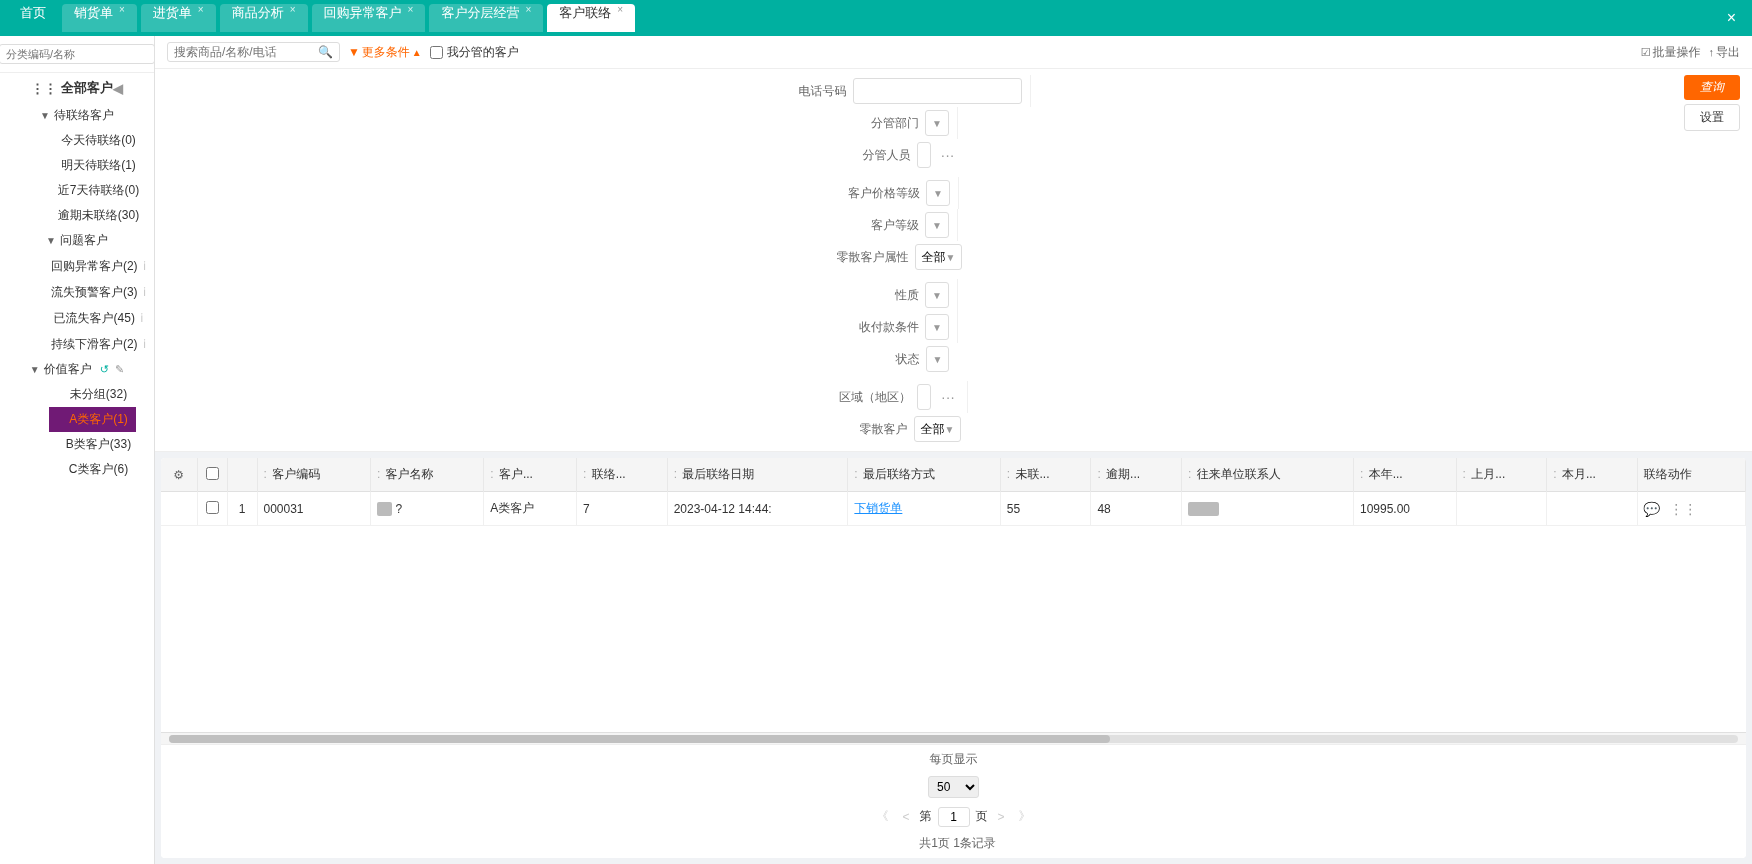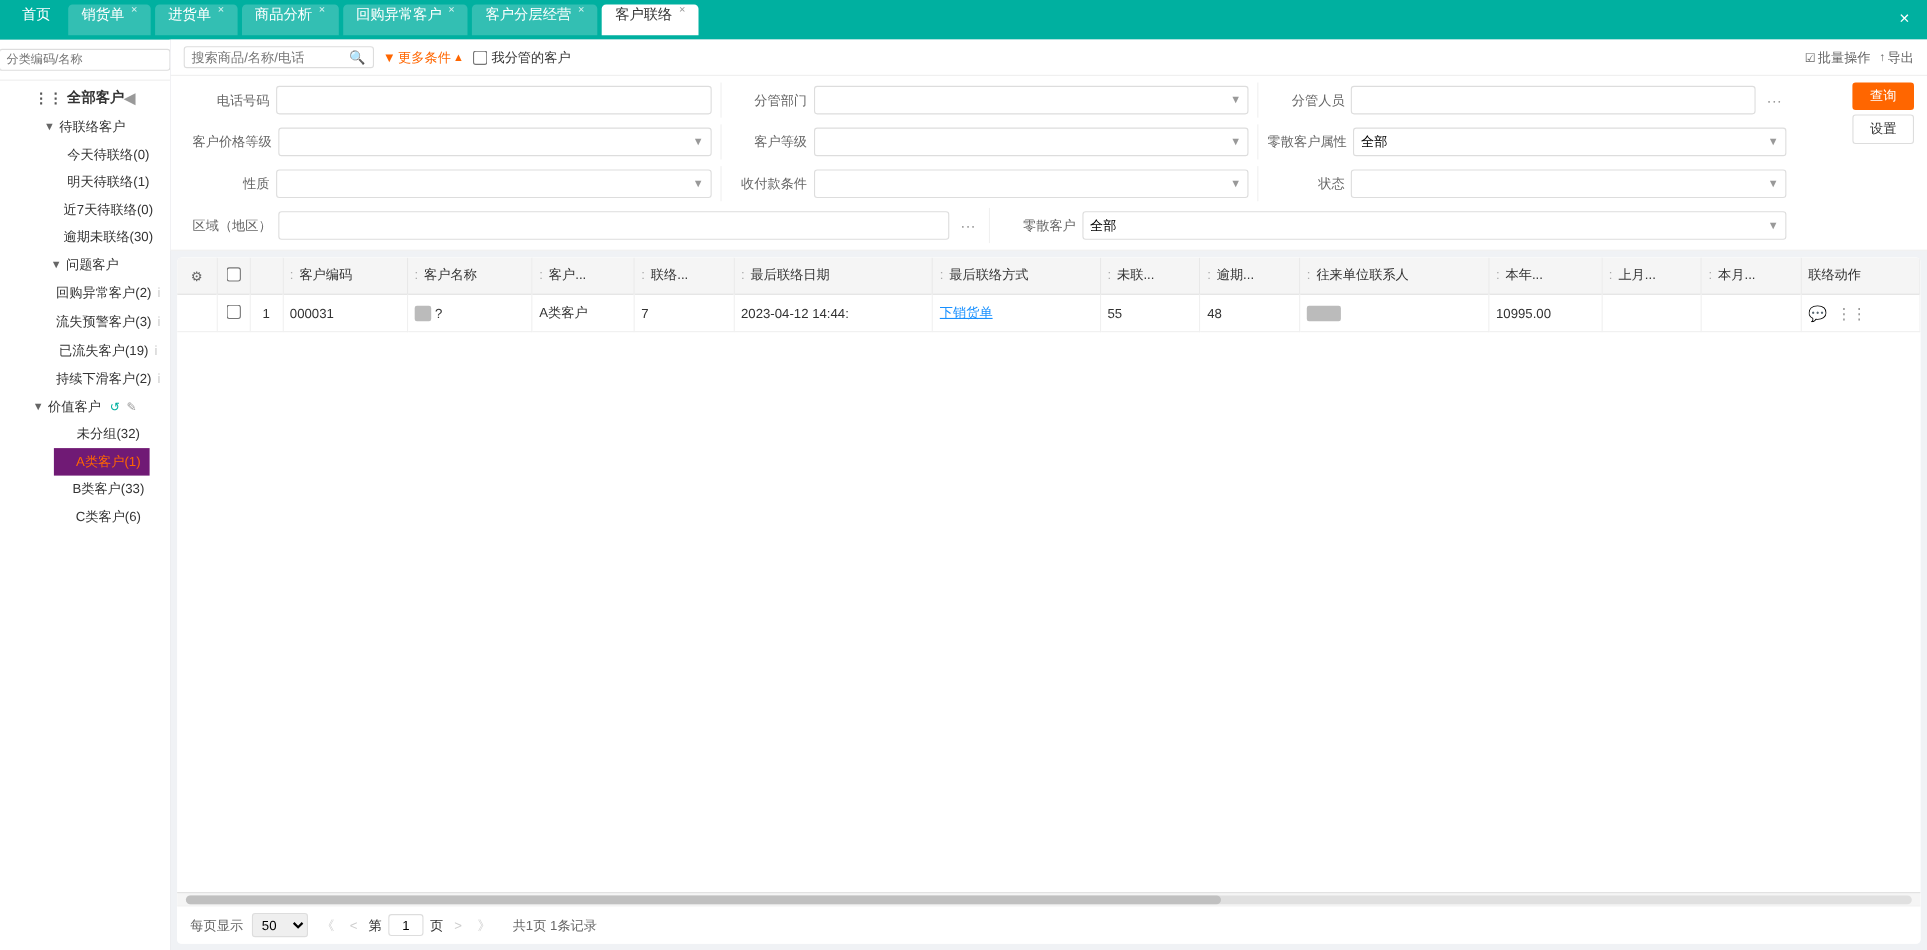--- a/index.html
+++ b/index.html
@@ -78,21 +78,21 @@
       color: #f60; cursor: pointer; display: flex; align-items: center; gap: 2px;
     }
     .filter-bar .my-customers {
       display: flex; align-items: center; gap: 4px; color: #333;
     }
     .filter-bar .my-customers input { cursor: pointer; }
     .filter-right { margin-left: auto; display: flex; align-items: center; gap: 8px; }
     .batch-op { color: #666; cursor: pointer; display: flex; align-items: center; gap: 2px; }
     .export-btn { color: #666; cursor: pointer; display: flex; align-items: center; gap: 2px; }
     .adv-filter-row {
-      display: flex; align-items: center; gap: 0; margin-bottom: 6px;
+      display: flex; align-items: center; gap: 0; margin-bottom: 6px; flex-direction: column;
     }
     .adv-filter-row:last-child { margin-bottom: 0; }
     .filter-cell {
       display: flex; align-items: center; flex: 1; gap: 6px; padding: 3px 8px;
       border-right: 1px solid #f0f0f0;
     }
     .filter-cell:last-child { border-right: none; }
     .filter-label { color: #666; white-space: nowrap; min-width: 70px; text-align: right; }
     .filter-select {
       flex: 1; border: 1px solid #ddd; border-radius: 3px; padding: 3px 6px;
@@ -100,21 +100,21 @@
       justify-content: space-between; cursor: pointer; min-height: 26px;
     }
     .filter-select .sel-arrow { color: #999; font-size: 10px; }
     .filter-input {
       flex: 1; border: 1px solid #ddd; border-radius: 3px; padding: 3px 6px;
       font-size: 12px; min-height: 26px;
     }
     .filter-dots { color: #999; cursor: pointer; font-size: 14px; padding: 0 4px; }
     .btn-query {
       background: #f60; color: #fff; border: none; padding: 4px 16px;
-      border-radius: 3px; cursor: pointer; font-size: 12px;
+      border-radius: 3px; cursor: pointer; font-size: 12px; font-style: italic;
     }
     .btn-settings {
       background: #fff; color: #333; border: 1px solid #ddd; padding: 4px 12px;
       border-radius: 3px; cursor: pointer; font-size: 12px;
     }
 
     
     .table-area {
       flex: 1; background: #fff; margin: 6px; border-radius: 4px;
       overflow: hidden; display: flex; flex-direction: column;
@@ -137,21 +137,21 @@
       border-bottom: 1px solid #f0f0f0; color: #333;
     }
     .link-text { color: #1890ff; cursor: pointer; text-decoration: underline; }
     .row-actions { display: flex; gap: 8px; align-items: center; }
     .row-action-icon { color: #999; cursor: pointer; font-size: 14px; }
 
     
     .bottom-bar {
       background: #fff; border-top: 1px solid #eee; padding: 6px 12px;
       display: flex; align-items: center; justify-content: flex-start; gap: 8px;
-      font-size: 12px; color: #333;
+      font-size: 12px; color: #333; flex-direction: column;
     }
     .bottom-bar .page-size-label { color: #666; }
     .bottom-bar .page-size-select {
       border: 1px solid #ddd; border-radius: 3px; padding: 2px 4px; font-size: 12px;
     }
     .bottom-bar .page-nav { display: flex; align-items: center; gap: 6px; }
     .bottom-bar .page-btn { cursor: pointer; color: #666; padding: 2px 4px; }
     .bottom-bar .page-btn.disabled { color: #ccc; }
     .bottom-bar .page-input {
       border: 1px solid #ddd; border-radius: 3px; padding: 2px 4px; width: 32px;
@@ -258,21 +258,21 @@
     </div>
     <div class="sidebar-item">
       <span>回购异常客户(2)</span>
       <span style="color:#ccc;margin-left:2px;">ℹ</span>
     </div>
     <div class="sidebar-item">
       <span>流失预警客户(3)</span>
       <span style="color:#ccc;margin-left:2px;">ℹ</span>
     </div>
     <div class="sidebar-item">
-      <span>已流失客户(19)</span>
+      <span>已流失客户(45)</span>
       <span style="color:#ccc;margin-left:2px;">ℹ</span>
     </div>
     <div class="sidebar-item">
       <span>持续下滑客户(2)</span>
       <span style="color:#ccc;margin-left:2px;">ℹ</span>
     </div>
 
     <div class="sidebar-group-header">
       <span class="arrow">▼</span>
       <span>价值客户</span>

